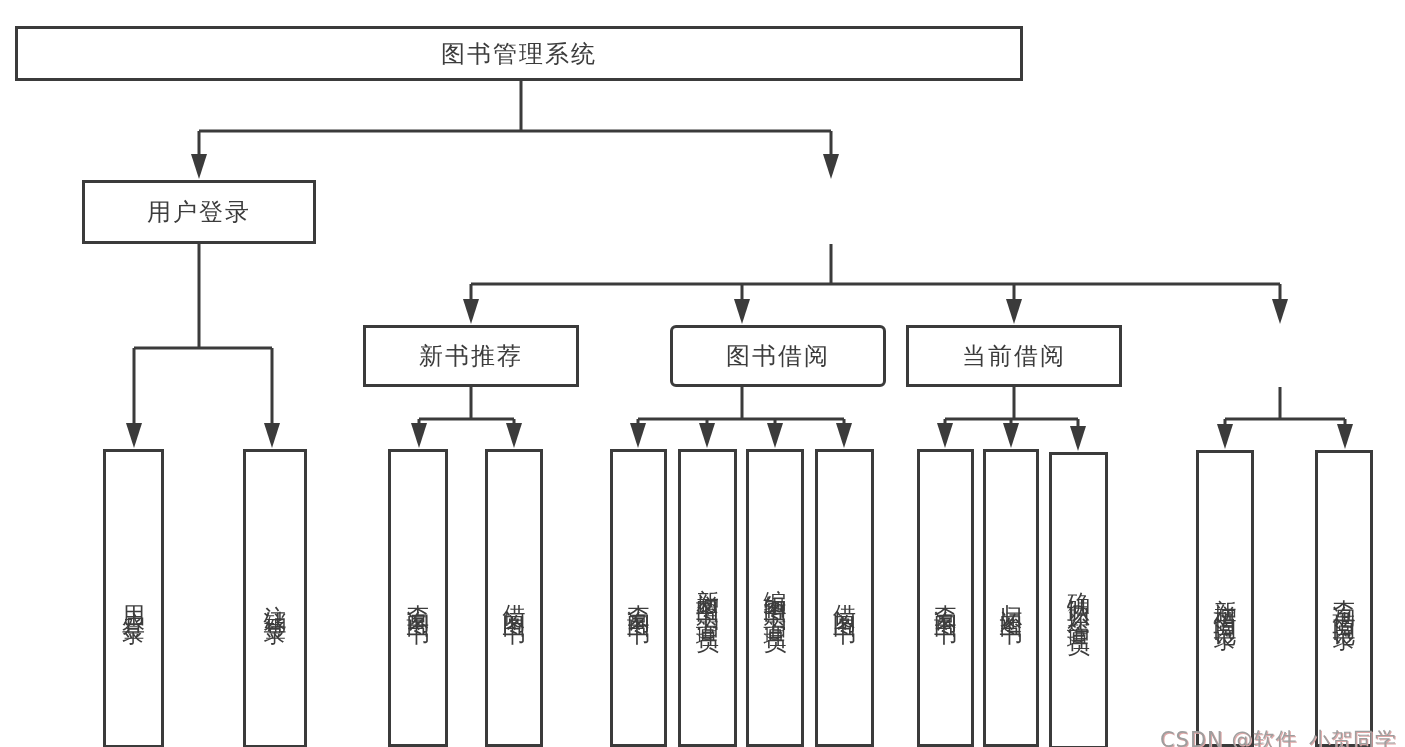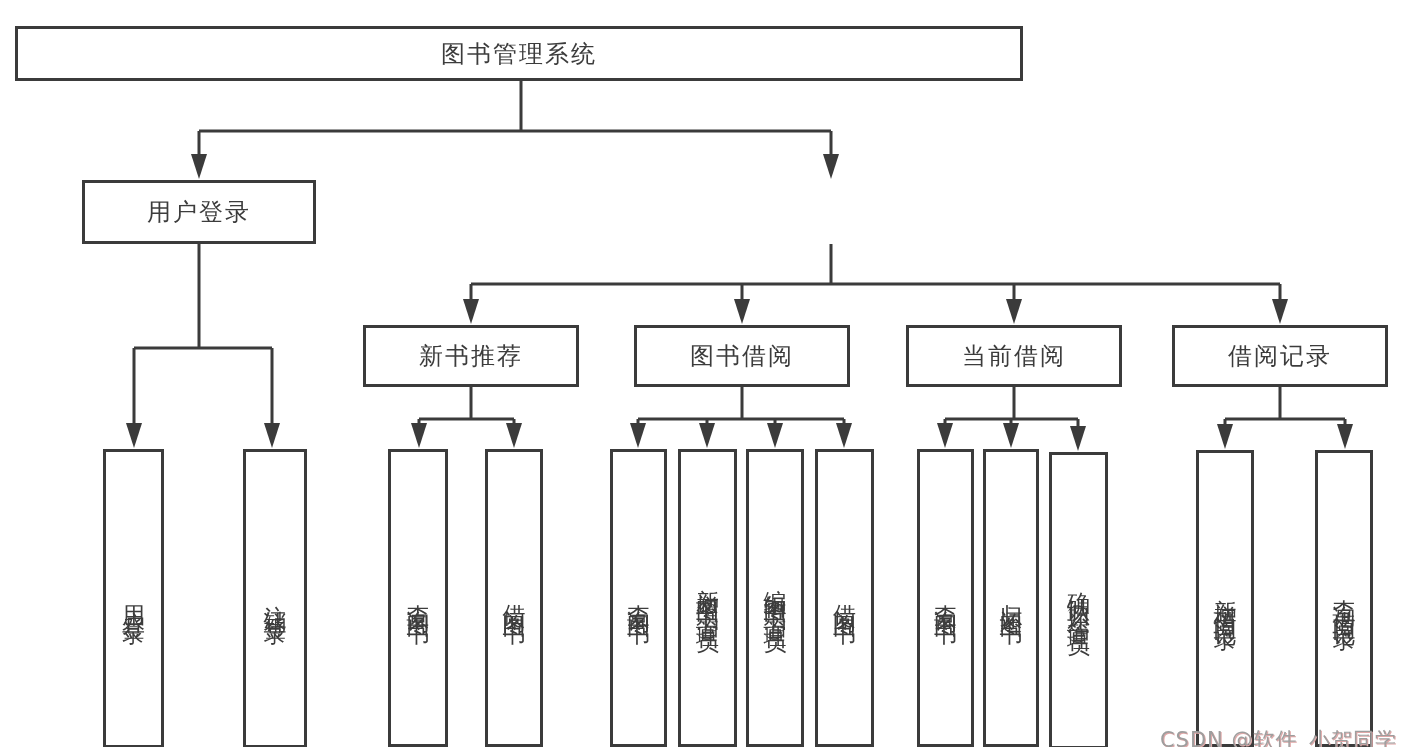--- a/index.html
+++ b/index.html
@@ -106,28 +106,25 @@
     <span>图书管理系统</span>
   </div>
 
   <div class="node hbox" style="left:82px; top:168px; width:234px; height:64px;">
     <span>用户登录</span>
   </div>
 
   <div class="node hbox" style="left:363px; top:313px; width:216px; height:62px;font-family:Liberation Mono, monospace;">
     <span>新书推荐</span>
   </div>
-  <div class="node hbox" style="left:634px; top:313px; width:216px; height:62px;">
+  <div class="node hbox" style="left:670px; top:313px; width:216px; height:62px;border-radius:6px;">
     <span>图书借阅</span>
   </div>
   <div class="node hbox" style="left:906px; top:313px; width:216px; height:62px;">
     <span>当前借阅</span>
-  </div>
-  <div class="node hbox" style="left:1172px; top:313px; width:216px; height:62px;">
-    <span>借阅记录</span>
   </div>
 
   <div class="node vbox" style="left:103px; top:437px; width:61px; height:299px;">
     <span class="vlabel">用户登录</span>
   </div>
   <div class="node vbox" style="left:243px; top:437px; width:64px; height:299px;">
     <span class="vlabel">注销登录</span>
   </div>
 
   <div class="node vbox" style="left:388px; top:437px; width:60px; height:298px;">

